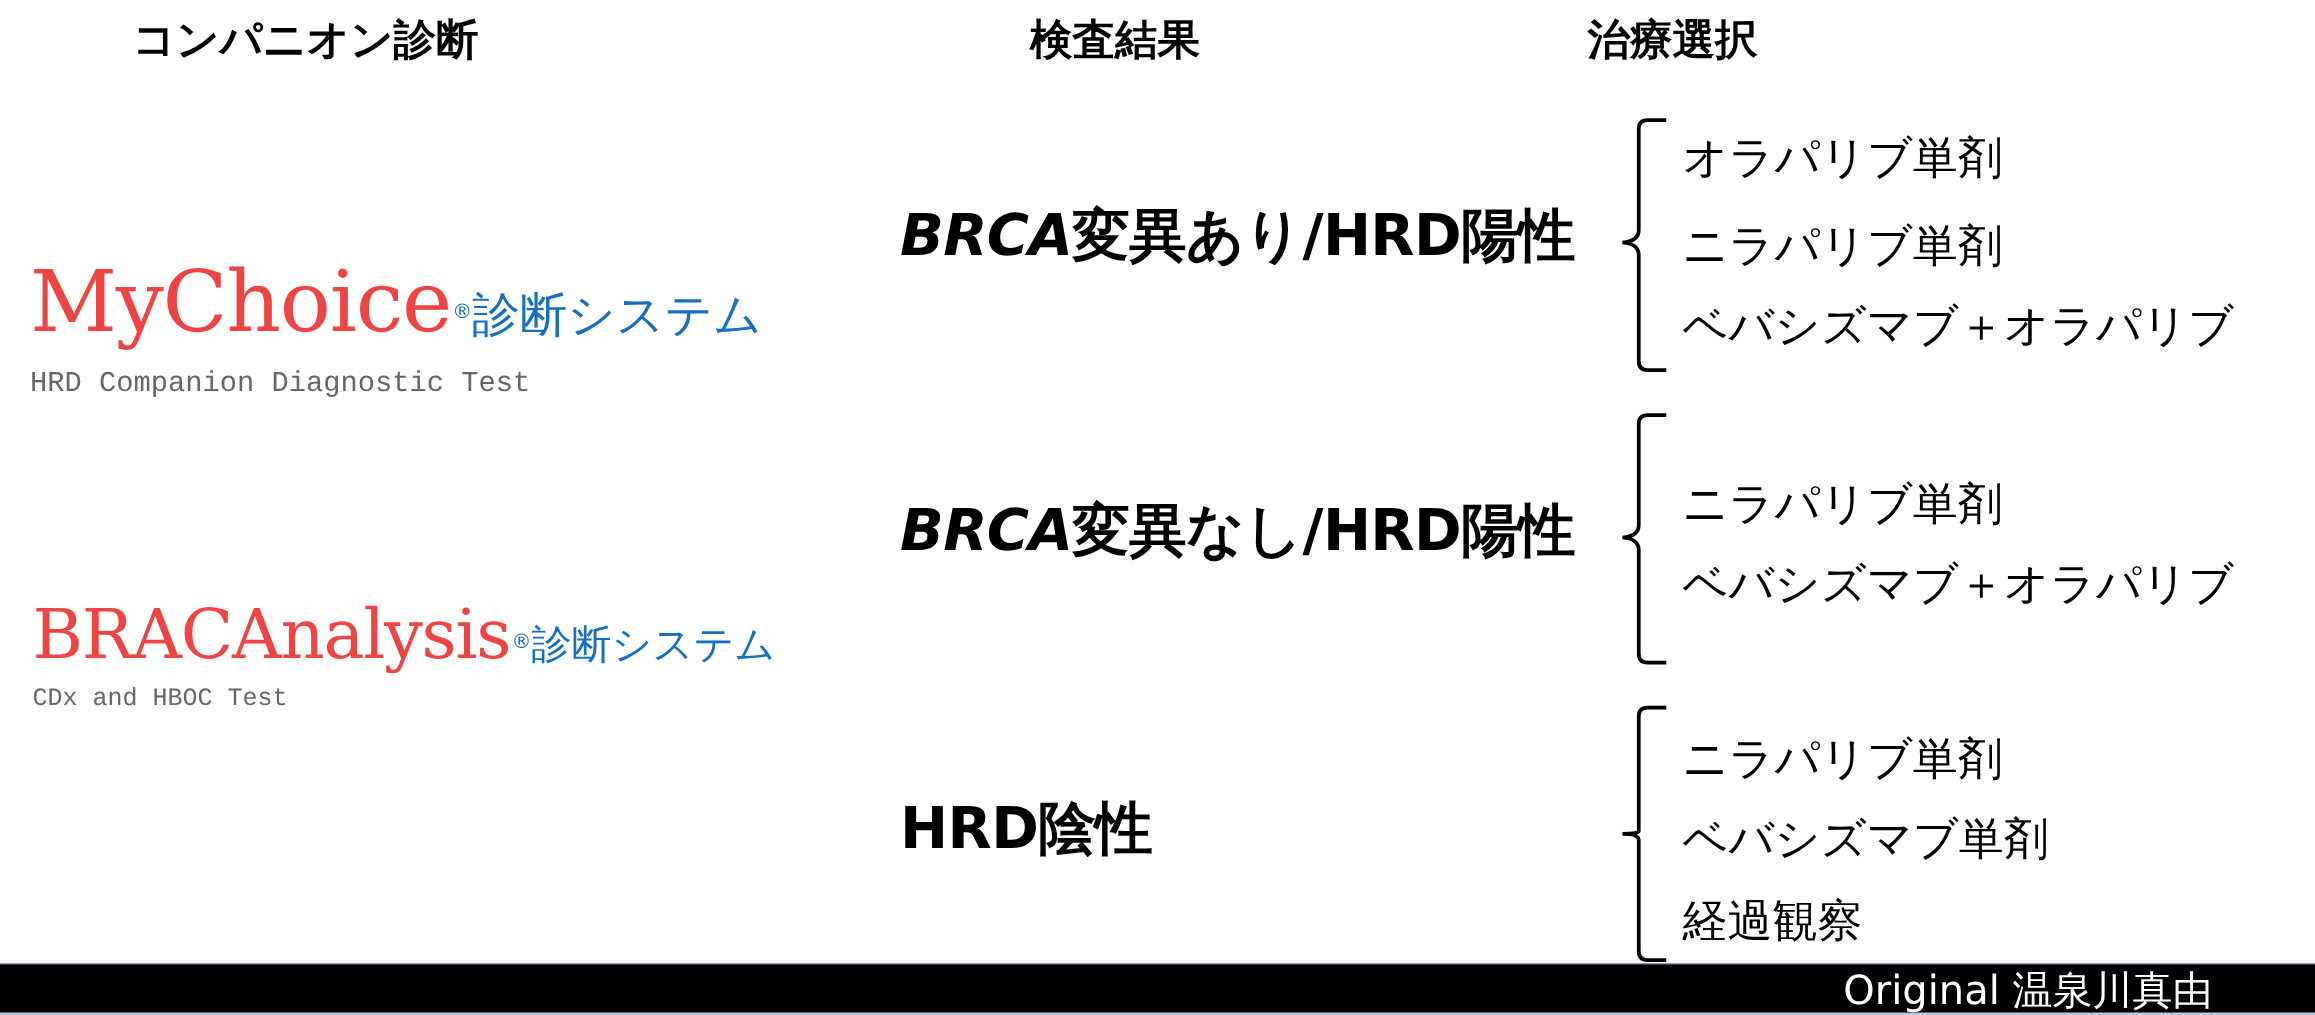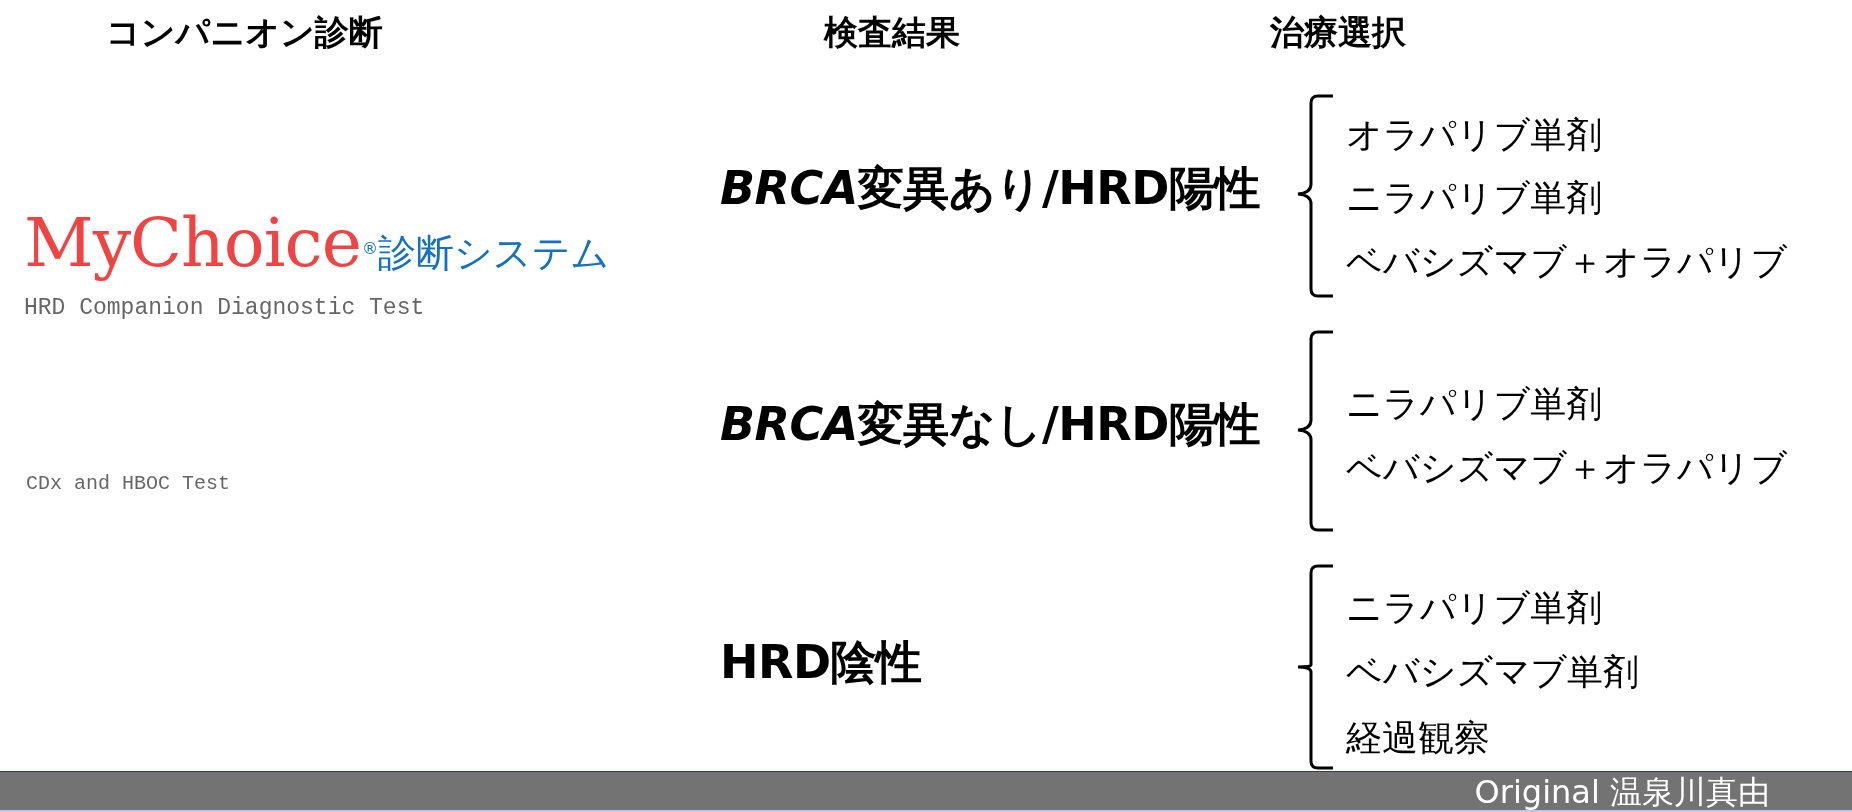--- a/index.html
+++ b/index.html
@@ -14,50 +14,53 @@
     .logo .brand { font-family: "DejaVu Serif", "Liberation Serif", serif; color: #ef4444; letter-spacing: -1px; }
     .logo .reg { color: #1570c0; font-size: 16px; vertical-align: top; position: relative; top: 6px; margin-left: 1px; }
     .logo .jp { color: #1570c0; text-align: center; }
     .logo .sub { font-family: Liberation Mono, monospace; color: #666; display: block; }
     .result { position: absolute; left: 720px; font-weight: bold; font-size: 46px; line-height: 56px; white-space: nowrap; letter-spacing: -0.5px; }
     .result i { font-style: italic; }
     .bracket { position: absolute; }
     .opt { position: absolute; left: 1346px; font-size: 36px; line-height: 44px; white-space: nowrap; }
     .footer {
       position: absolute; left: 0; top: 771px; width: 1852px; height: 39px;
-      background: #737373; border-top: 1px solid #2c3f5c; border-bottom: 1px solid #0f1f3a;
+      background: #000000; border-top: 1px solid #2c3f5c; border-bottom: 1px solid #0f1f3a;
     }
     .footer-strip { position: absolute; left: 0; top: 810px; width: 1852px; height: 2px; background: #b8c8e8; }
     .footer-text { position: absolute; right: 82px; top: 0; color: #ffffff; font-size: 32px; line-height: 40px; white-space: nowrap; }
   </style>
 </head>
 <body>
 
 <div class="hdr" style="left:106px;">コンパニオン診断</div>
 <div class="hdr" style="left:824px;text-align:right;">検査結果</div>
 <div class="hdr" style="left:1270px;">治療選択</div>
 
 <div class="logo" style="top:208px;">
   <div style="line-height:70px;">
     <span class="brand" style="font-size:68px;">MyChoice</span><span class="reg">®</span><span class="jp" style="font-size:38px;">診断システム</span>
   </div>
   <span class="sub" style="font-size:23px; line-height:28px; margin-top:-2px;">HRD Companion Diagnostic Test</span>
 </div>
 
 <div class="logo" style="top:476px; left:26px;">
+  <div style="line-height:62px;">
+    <span class="brand" style="font-size:55px;">BRACAnalysis</span><span class="reg">®</span><span class="jp" style="font-size:32px;">診断システム</span>
+  </div>
   <span class="sub" style="font-size:20px; line-height:24px; margin-top:-4px;">CDx and HBOC Test</span>
 </div>
 
 <div class="result" style="top:160px;">
   <i>BRCA</i><span>変異あり/HRD陽性</span>
 </div>
 <svg class="bracket" style="left:1290px; top:94px;" width="50" height="204" viewBox="0 0 50 204">
   <path d="M43,2 L28,2 Q21,2 21,9 L21,90 Q21,99 8,100 Q21,101 21,110 L21,195 Q21,202 28,202 L43,202" fill="none" stroke="#000" stroke-width="3"></path>
 </svg>
-<div class="opt" style="top:116px;font-family:Liberation Mono, monospace;">オラパリブ単剤</div>
+<div class="opt" style="top:105px;">オラパリブ単剤</div>
 <div class="opt" style="top:176px;">ニラパリブ単剤</div>
 <div class="opt" style="top:240px;">ベバシズマブ＋オラパリブ</div>
 
 <div class="result" style="top:396px;">
   <i>BRCA</i><span>変異なし/HRD陽性</span>
 </div>
 <svg class="bracket" style="left:1290px; top:330px;" width="50" height="202" viewBox="0 0 50 202">
   <path d="M43,2 L28,2 Q21,2 21,9 L21,90 Q21,99 8,100 Q21,101 21,110 L21,193 Q21,200 28,200 L43,200" fill="none" stroke="#000" stroke-width="3"></path>
 </svg>
 <div class="opt" style="top:382px;">ニラパリブ単剤</div>

